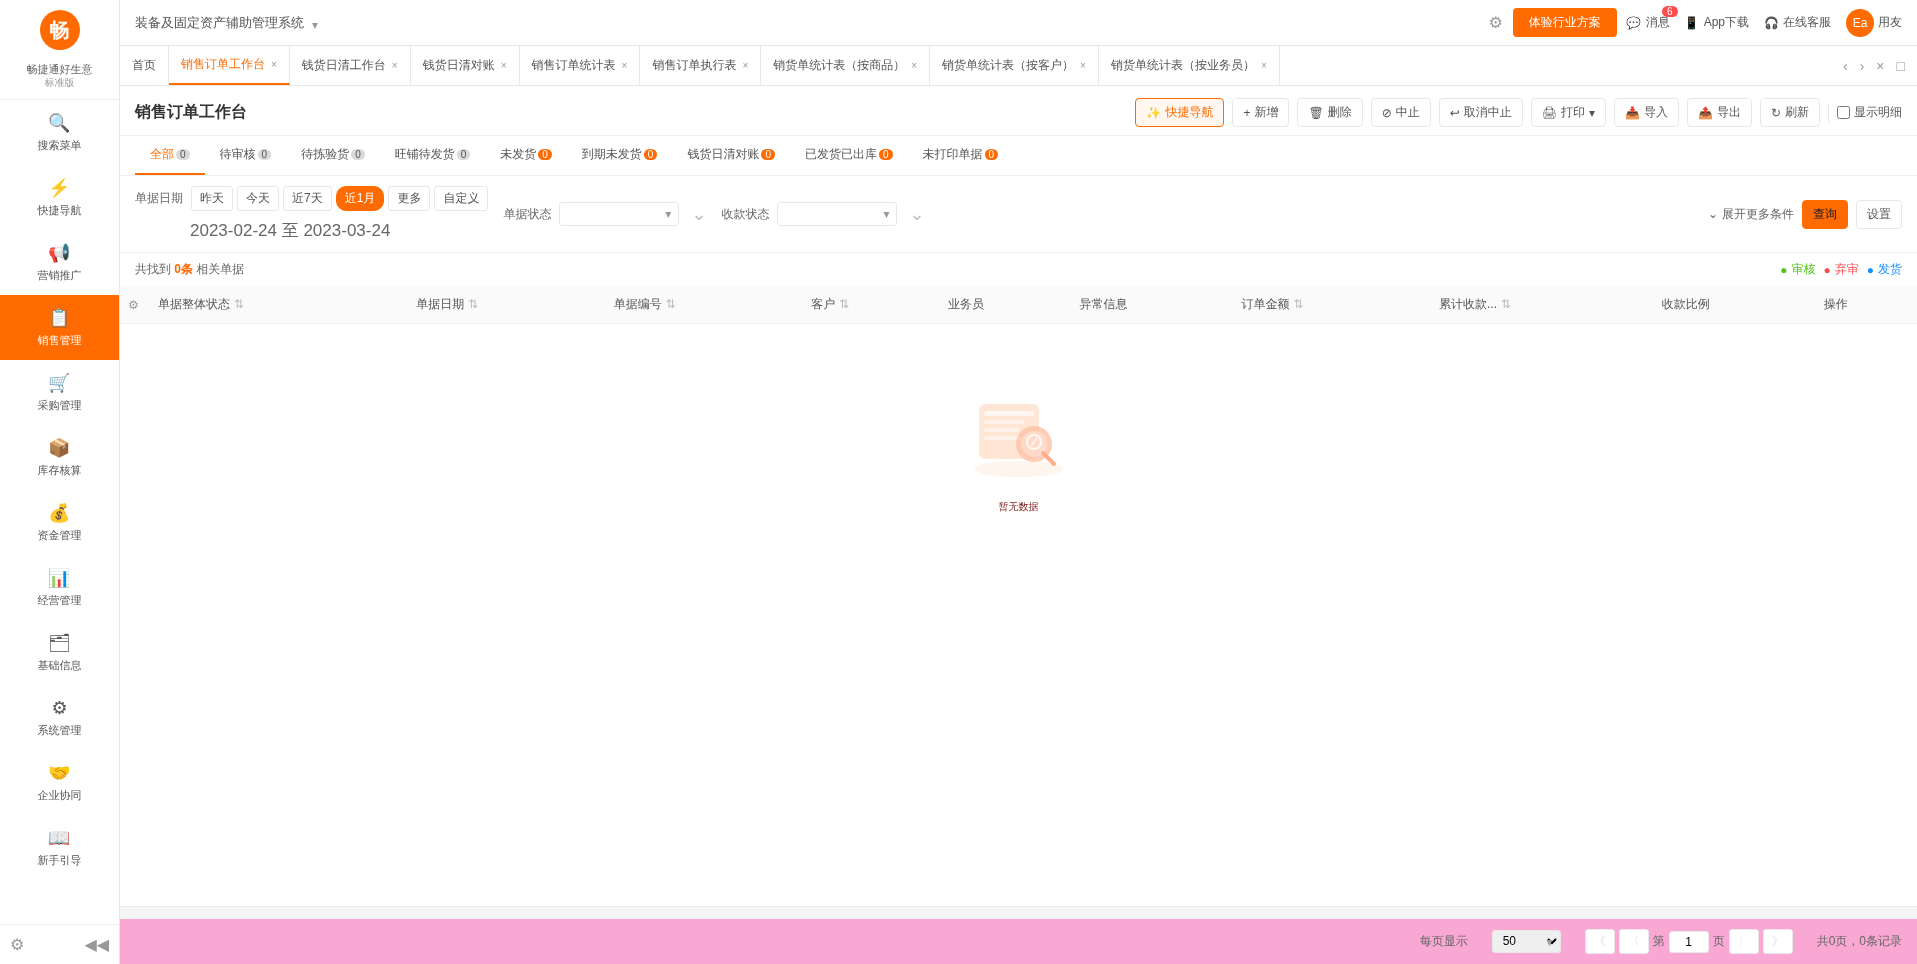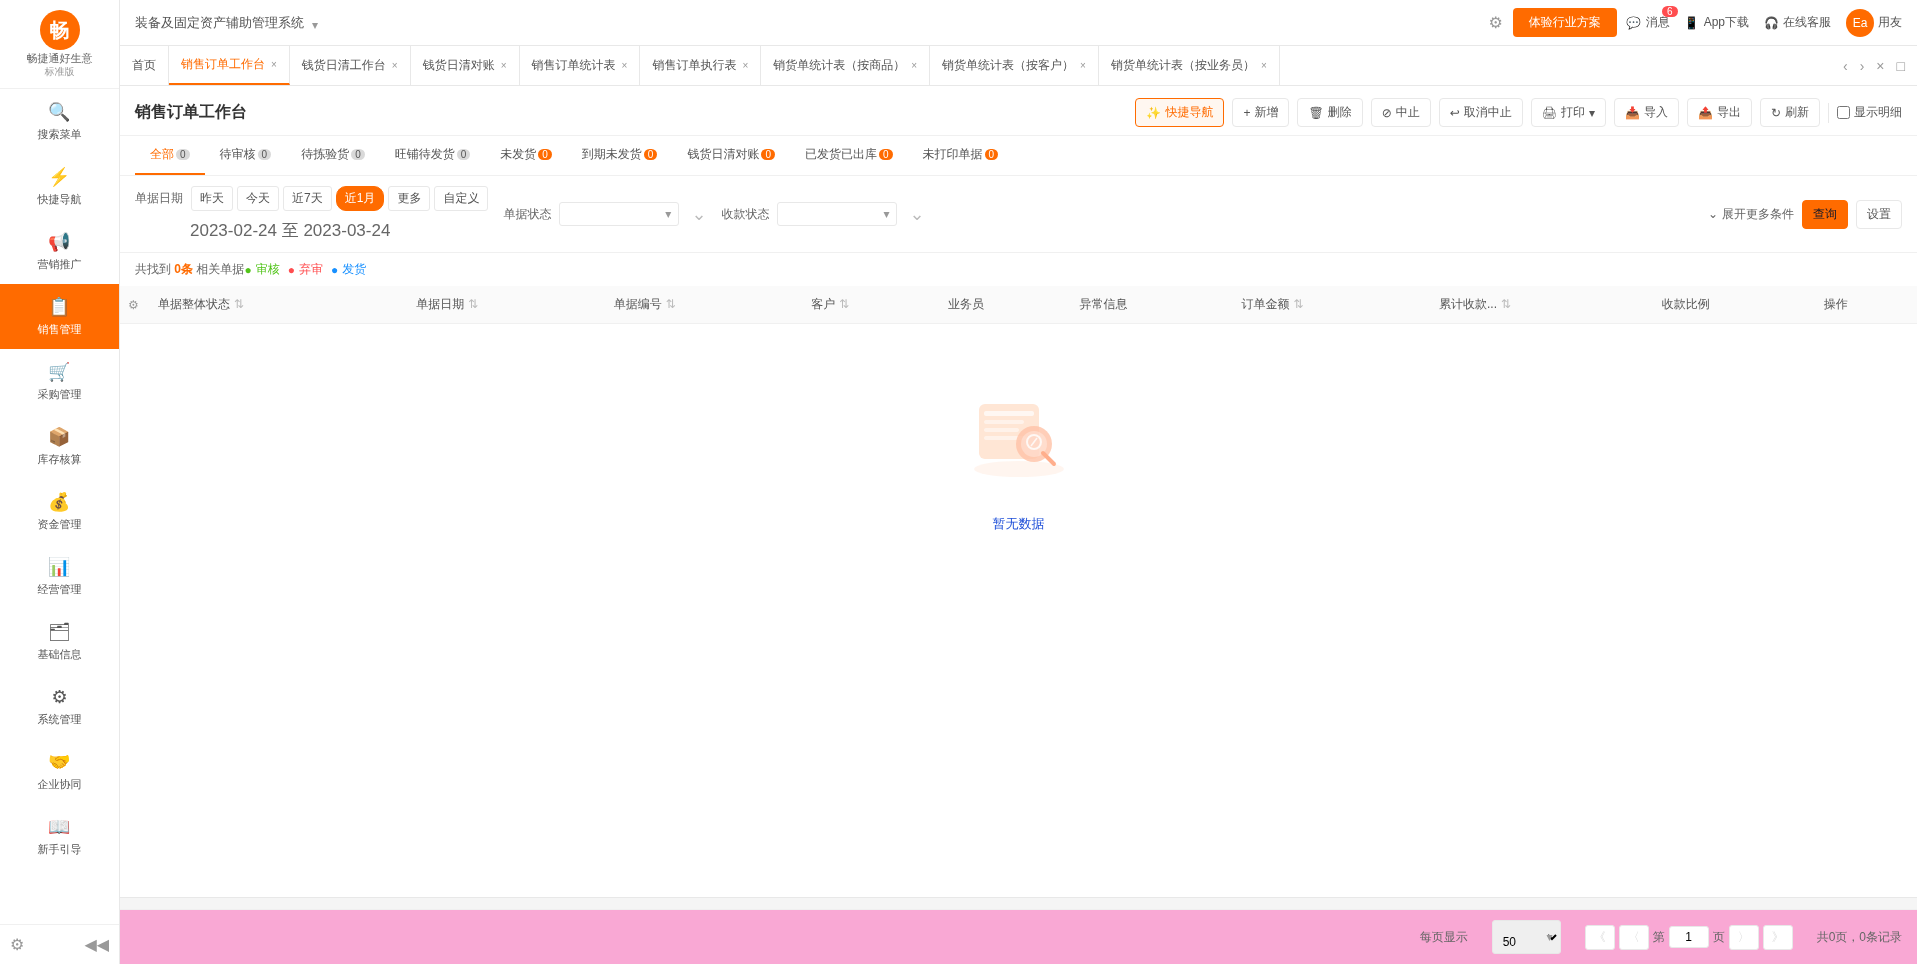--- a/index.html
+++ b/index.html
@@ -2,21 +2,21 @@
 <html><head>
   <meta charset="utf-8">
   <style>
     * { box-sizing: border-box; margin: 0; padding: 0; }
     body { font-family: 'Microsoft YaHei', Arial, sans-serif; font-size: 12px; background: #f5f5f5; display: flex; height: 100vh; overflow: hidden; }
 
     
     .sidebar { width: 120px; background: #fff; display: flex; flex-direction: column; border-right: 1px solid #e8e8e8; flex-shrink: 0; }
     .sidebar-logo { display: flex; flex-direction: column; align-items: center; padding: 10px 5px; background: #fff; border-bottom: 1px solid #f0f0f0; }
     .sidebar-logo-icon { width: 40px; height: 40px; background: #ff6b00; border-radius: 50%; display: flex; align-items: center; justify-content: center; color: white; font-size: 20px; font-weight: bold; }
-    .sidebar-logo-text { font-size: 11px; color: #666; margin-top: 1px; text-align: center; line-height: 1.3; }
+    .sidebar-logo-text { font-size: 11px; color: #666; margin-top: 12px; text-align: center; line-height: 1.3; }
     .sidebar-menu { flex: 1; overflow-y: auto; }
     .sidebar-item { display: flex; flex-direction: column; align-items: center; padding: 12px 5px; cursor: pointer; color: #555; transition: all 0.2s; }
     .sidebar-item.active { background: #ff6b00; color: white; }
     .sidebar-item-icon { font-size: 18px; margin-bottom: 4px; }
     .sidebar-item-label { font-size: 11px; text-align: center; }
     .sidebar-bottom { padding: 10px; display: flex; justify-content: space-between; border-top: 1px solid #f0f0f0; }
     .sidebar-bottom-btn { color: #999; cursor: pointer; font-size: 16px; }
 
     
     .main { flex: 1; display: flex; flex-direction: column; overflow: hidden; }
@@ -69,42 +69,42 @@
     .filter-date-btns { display: flex; gap: 4px; align-items: flex-start; }
     .date-btn { padding: 3px 8px; border: 1px solid #e8e8e8; border-radius: 3px; cursor: pointer; font-size: 12px; color: #555; background: #fff; }
     .date-btn.active { background: #ff6b00; color: white; border-color: #ff6b00; border-radius: 10px; }
     .date-range { color: #666; font-size: 17px; margin-top: 4px; }
     .filter-select { border: 1px solid #e8e8e8; border-radius: 3px; padding: 4px 25px 4px 8px; font-size: 12px; color: #555; background: #fff; cursor: pointer; min-width: 120px; appearance: none; position: relative; }
     .select-wrapper { position: relative; display: inline-block; }
     .select-wrapper::after { content: '▾'; position: absolute; right: 8px; top: 50%; transform: translateY(-50%); color: #999; pointer-events: none; }
     .expand-btn { display: flex; align-items: center; gap: 4px; color: #666; cursor: pointer; font-size: 12px; margin-left: auto; }
 
     
-    .action-bar { display: flex; align-items: center; justify-content: flex-start; padding: 8px 15px; background: #fff; }
+    .action-bar { display: flex; align-items: center; justify-content: space-between; padding: 8px 15px; background: #fff; }
     .record-count { color: #666; font-size: 12px; }
     .record-count strong { color: #ff6b00; }
     .action-btns { display: flex; gap: 8px; }
     .action-btn { display: flex; align-items: center; gap: 4px; cursor: pointer; font-size: 12px; }
     .action-btn.audit { color: #52c41a; }
     .action-btn.cancel-audit { color: #ff4d4f; }
     .action-btn.ship { color: #1890ff; }
 
     
     .table-wrapper { flex: 1; overflow: auto; background: #fff; }
     table { width: 100%; border-collapse: collapse; min-width: 900px; }
     thead th { background: #fafafa; border-bottom: 1px solid #f0f0f0; padding: 10px 8px; text-align: left; font-weight: normal; color: #555; font-size: 12px; white-space: nowrap; position: sticky; top: 0; z-index: 1; }
     thead th .sort-icon { color: #bbb; margin-left: 4px; }
     tbody td { padding: 10px 8px; border-bottom: 1px solid #f9f9f9; font-size: 12px; color: #333; }
     .empty-state { display: flex; flex-direction: column; align-items: center; justify-content: center; padding: 60px 20px; }
     .empty-icon { width: 120px; height: 100px; opacity: 0.6; }
-    .empty-text { color: #1d4ed8; font-size: 13px; margin-top: 31px; }
+    .empty-text { color: #7f1d1d; font-size: 10px; margin-top: 16px; }
 
     
     .pagination { display: flex; align-items: center; justify-content: flex-end; padding: 10px 15px; border-top: 1px solid #f0f0f0; background: #f9a8d4; gap: 24px; }
-    .page-size-select { border: 1px solid #e8e8e8; padding: 13px 20px 3px 6px; border-radius: 3px; font-size: 12px; }
+    .page-size-select { border: 1px solid #e8e8e8; padding: 2px 20px 3px 6px; border-radius: 3px; font-size: 12px; }
     .page-nav { display: flex; align-items: center; gap: 4px; }
     .page-nav-btn { padding: 3px 8px; border: 1px solid #e8e8e8; border-radius: 3px; cursor: pointer; color: #555; background: #fff; font-size: 12px; }
     .page-nav-btn.disabled { color: #d9d9d9; cursor: not-allowed; }
     .page-input { width: 40px; border: 1px solid #e8e8e8; border-radius: 3px; padding: 3px 5px; text-align: center; font-size: 12px; }
     .total-records { color: #666; font-size: 12px; }
 
     
     ::-webkit-scrollbar { width: 6px; height: 6px; }
     ::-webkit-scrollbar-track { background: #f1f1f1; }
     ::-webkit-scrollbar-thumb { background: #ccc; border-radius: 3px; }

